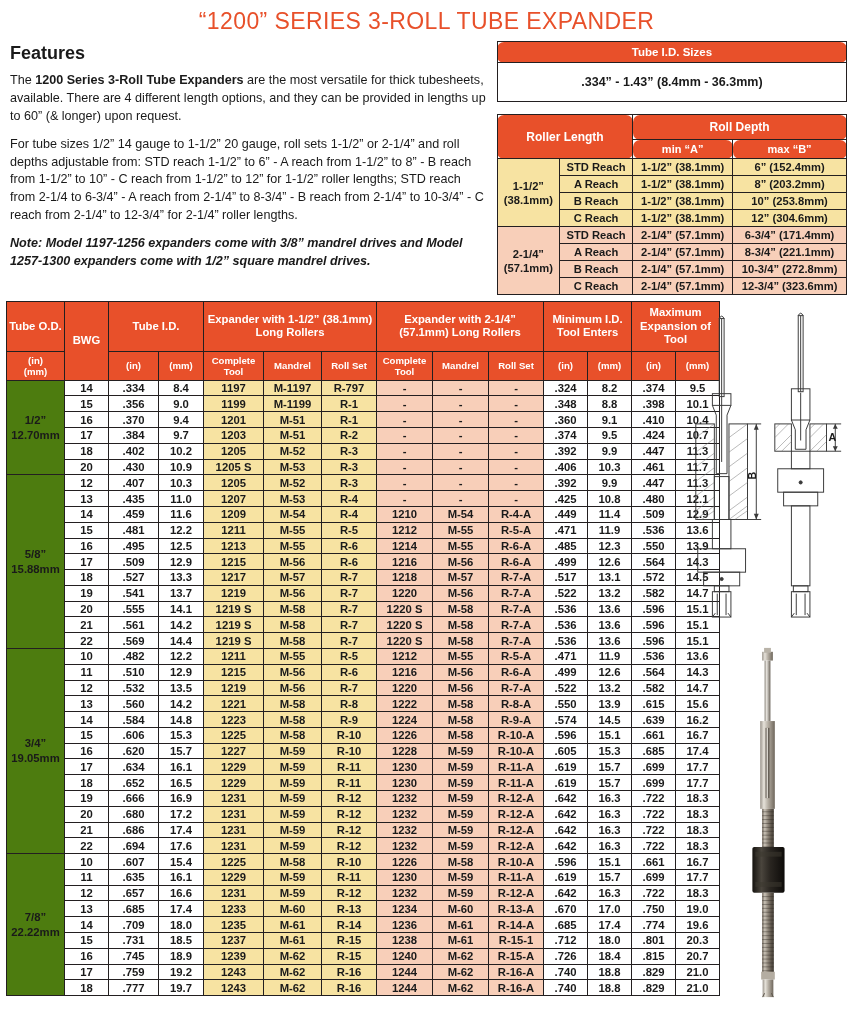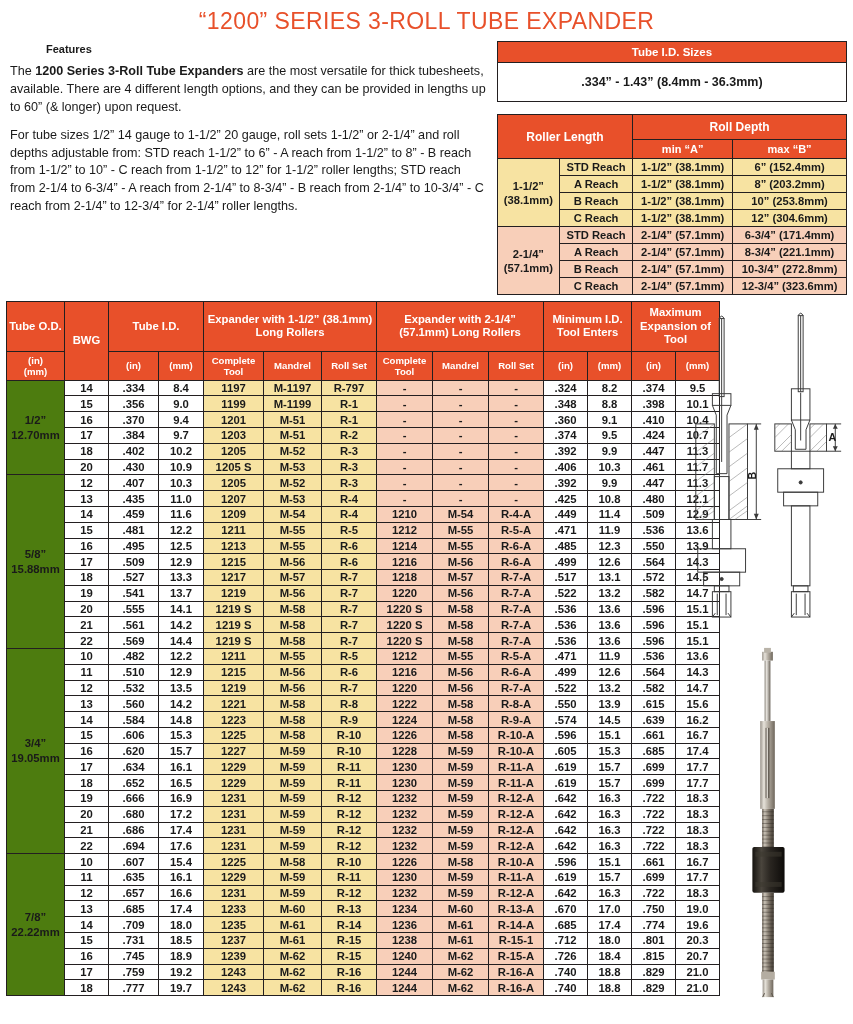--- a/index.html
+++ b/index.html
@@ -22,38 +22,38 @@
     padding-top: 8px;
     padding-bottom: 6px;
   }
 
   
   .top-area { display: flex; align-items: flex-start; padding: 0 6px; }
   .features-col { width: 492px; padding-left: 4px; padding-right: 8px; }
   .right-col { width: 351px; }
 
   h2.features-head {
-    font-size: 11px; font-weight: bold; margin-bottom: 8px; margin-top: 2px; margin-left: 36px;
+    font-size: 18px; font-weight: bold; margin-bottom: 8px; margin-top: 2px;
   }
   p.body-text {
     font-size: 12.6px; line-height: 1.42; margin-bottom: 10px; text-align: left;
   }
   p.note-text {
     font-size: 12.6px; line-height: 1.42; font-style: italic; font-weight: bold;
   }
   .b { font-weight: bold; }
 
   
   table.t { border-collapse: collapse; width: 100%; }
   table.t td, table.t th {
     border: 1.4px solid #231f20;
     text-align: center;
     vertical-align: middle;
   }
-  .hdr { background: #E8502A; color: #ffffff; font-weight: bold; }
+  .hdr { background: #E8502A; color: #ffffff; font-weight: bold; border-radius: 7px; }
 
   
   #tube-id-table { margin-bottom: 12px; }
   #tube-id-table .hdr { font-size: 11.5px; padding: 4px 2px; }
   #tube-id-table .val { font-size: 12.5px; font-weight: bold; padding: 12px 2px; background:#fff; }
 
   
   #roller-table td { font-size: 11.2px; font-weight: bold; }
   #roller-table .hdr { font-size: 12px; padding: 5px 2px; }
   #roller-table .sub { font-size: 11px; padding: 3px 2px; margin-top: 24px; }
@@ -88,20 +88,21 @@
 <body>
 
 <div id="page-title">“1200” SERIES 3-ROLL TUBE EXPANDER</div>
 
 <div class="top-area">
 
   <div class="features-col">
     <h2 class="features-head">Features</h2>
     <p class="body-text"><span>The </span><span class="b">1200 Series 3-Roll Tube Expanders</span><span> are the most versatile for thick tubesheets, available. There are 4 different length options, and they can be provided in lengths up to 60” (&amp; longer) upon request.</span></p>
     <p class="body-text">For tube sizes 1/2” 14 gauge to 1-1/2” 20 gauge, roll sets 1-1/2” or 2-1/4” and roll depths adjustable from: STD reach 1-1/2” to 6” - A reach from 1-1/2” to 8” - B reach from 1-1/2” to 10” - C reach  from 1-1/2” to 12” for 1-1/2” roller lengths; STD reach from 2-1/4 to 6-3/4” - A reach from 2-1/4” to 8-3/4” - B reach from 2-1/4” to 10-3/4” - C reach from 2-1/4” to 12-3/4” for 2-1/4” roller lengths.</p>
+    <p class="note-text">Note:  Model 1197-1256 expanders come with 3/8” mandrel drives and Model 1257-1300 expanders come with 1/2” square mandrel drives.</p>
   </div>
 
   <div class="right-col">
 
     <table class="t" id="tube-id-table">
       <tbody>
         <tr>
           <td class="hdr">Tube I.D. Sizes</td>
         </tr>
         <tr>

